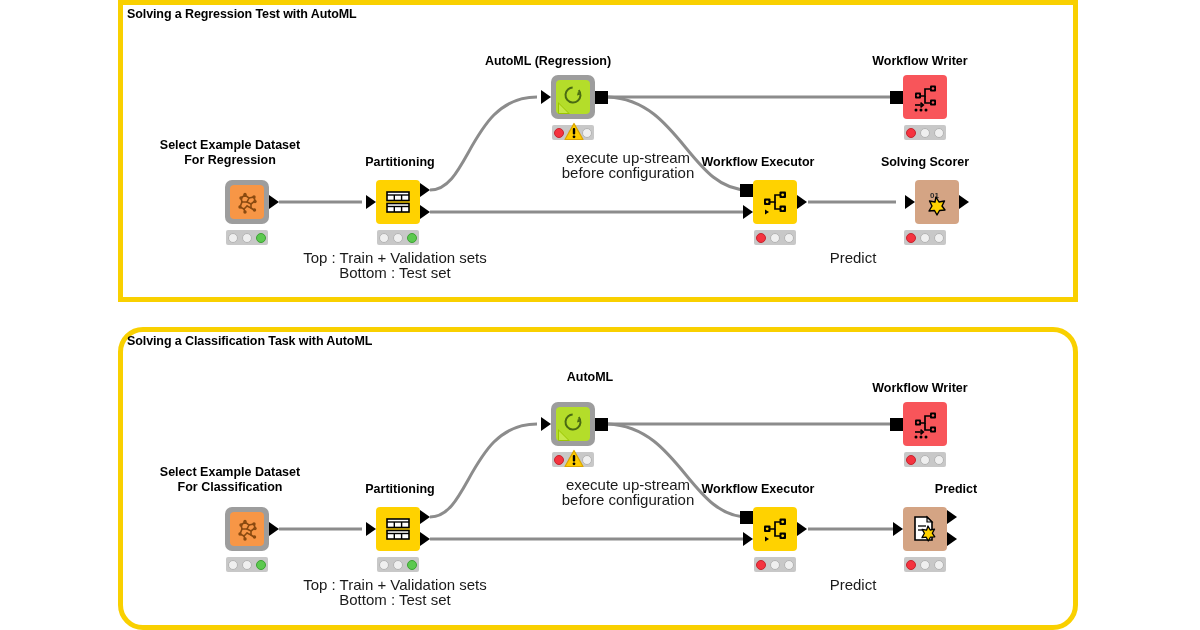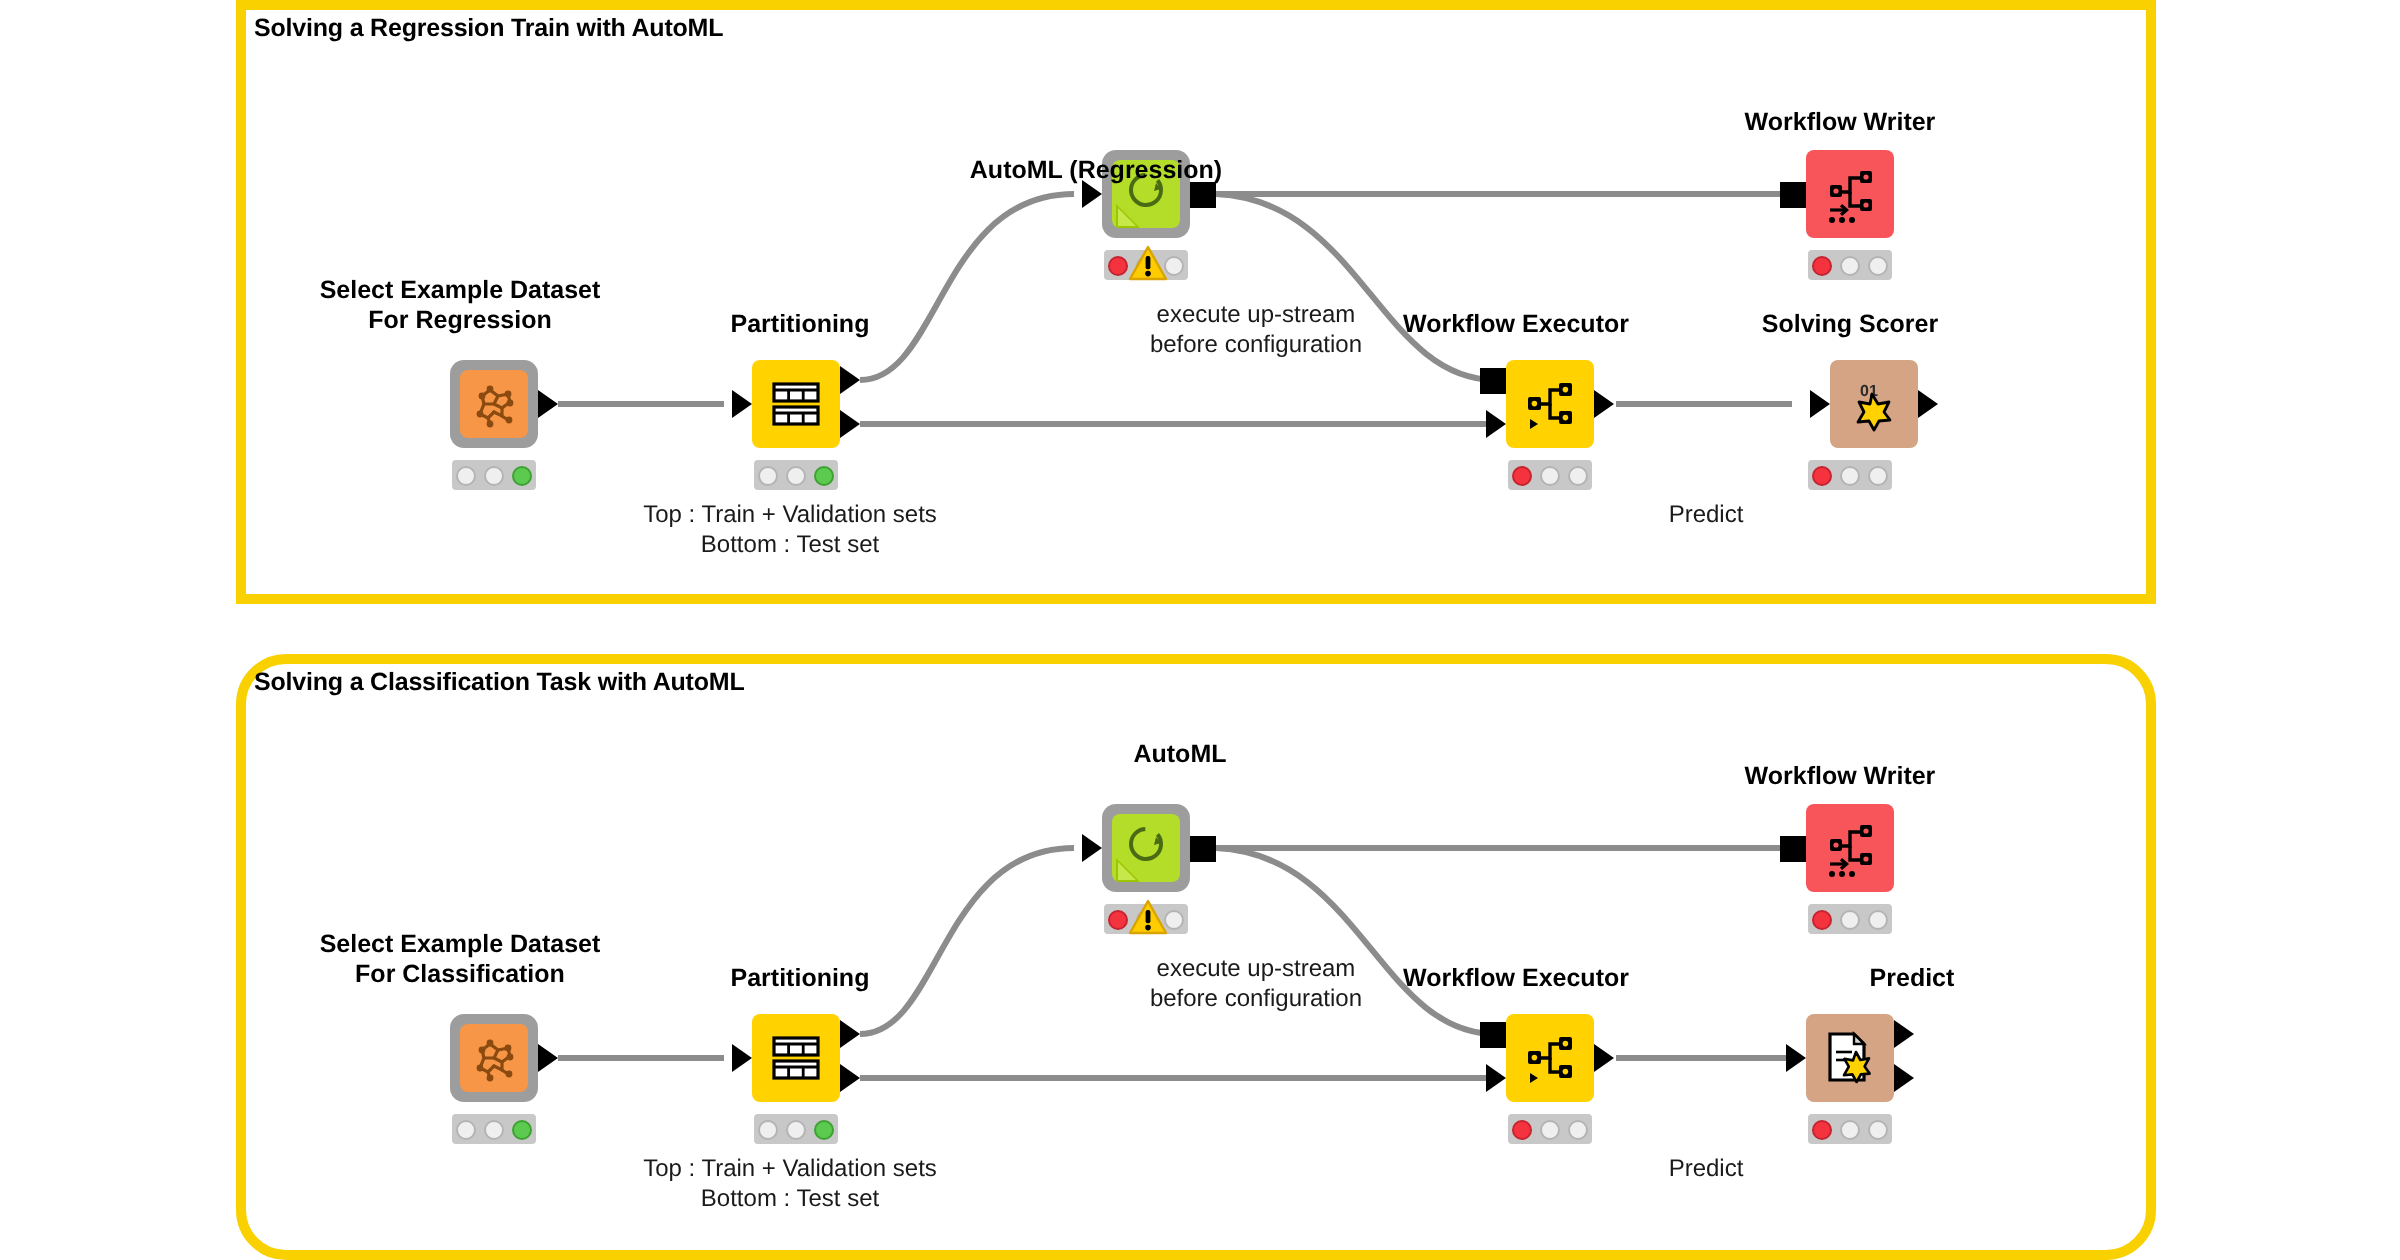--- a/index.html
+++ b/index.html
@@ -54,21 +54,21 @@
     position: absolute;
     font-size: 12.5px;
     font-weight: bold;
     color: #000;
     text-align: center;
     white-space: pre;
     line-height: 15px;
   }
   .sub-label {
     position: absolute;
-    font-size: 12px;
+    font-size: 15px;
     font-weight: normal;
     color: #1a1a1a;
     text-align: center;
     white-space: pre;
     line-height: 15px;
   }
 
   
   .status {
     position: absolute;
@@ -119,21 +119,21 @@
       <path d="M 948 202 L 952 202" stroke="#8c8c8c" stroke-width="3" fill="none"></path>
       <path d="M 279 529 L 362 529" stroke="#8c8c8c" stroke-width="3" fill="none"></path>
       <path d="M 430 517 C 470 517 470 424 537 424" stroke="#8c8c8c" stroke-width="3" fill="none"></path>
       <path d="M 430 539 L 748 539" stroke="#8c8c8c" stroke-width="3" fill="none"></path>
       <path d="M 608 424 L 898 424" stroke="#8c8c8c" stroke-width="3" fill="none"></path>
       <path d="M 608 424 C 680 427 690 517 748 517" stroke="#8c8c8c" stroke-width="3" fill="none"></path>
       <path d="M 808 529 L 896 529" stroke="#8c8c8c" stroke-width="3" fill="none"></path>
     </svg>
   <div id="panels-root">
       <div class="frame" style="left: 118px; top: 0px; width: 960px; height: 302px;">
-        <div class="frame-title">Solving a Regression Train with AutoML</div>
+        <div class="frame-title">Solving a Regression Test with AutoML</div>
       </div>
       <div class="node component" style="left: 225px; top: 180px;">
         <div class="body">
           <div class="inner">
             <svg class="glyph" width="34" height="34" viewBox="0 0 34 34">
         <rect width="34" height="34" rx="3" fill="#f79646"></rect>
         <g stroke="#8a4a10" stroke-width="1.6" fill="none" stroke-linecap="round">
           <path d="M11 13 L15 10 L19 13 L17 17 L12 17 Z"></path>
           <path d="M19 13 L24 12 L25 16 L21 19"></path>
           <path d="M12 17 L10 22 L14 24 L17 21"></path>
@@ -210,21 +210,21 @@
       <div class="status" style="left: 552px; top: 125px;">
         <span class="dot red"></span>
         <span class="dot"></span>
         <span class="dot"></span>
         <span class="warn"><svg width="20" height="19" viewBox="0 0 20 19">
     <path d="M10 1.5 L19 17.5 L1 17.5 Z" fill="#ffcc00" stroke="#d9a400" stroke-width="1.2" stroke-linejoin="round"></path>
     <rect x="8.8" y="6" width="2.4" height="6.6" rx="1" fill="#000"></rect>
     <circle cx="10" cy="14.8" r="1.4" fill="#000"></circle>
   </svg></span>
       </div>
-      <div class="node-label" style="left: 458px; top: 54px; width: 180px; margin-top: 24px;">AutoML (Regression)</div>
+      <div class="node-label" style="left: 458px; top: 54px; width: 180px;">AutoML (Regression)</div>
       <div class="sub-label" style="left: 478px; top: 150px; width: 300px;">execute up-stream
 before configuration</div>
       <div class="node" style="left: 903px; top: 75px;">
         <div class="body">
           <svg class="glyph" width="44" height="44" viewBox="0 0 44 44">
         <rect width="44" height="44" rx="4" fill="#f8555a"></rect>
         <g stroke="#000" stroke-width="1.7" fill="none">
           <path d="M17 21 L22 21 L22 14 L27 14"></path>
           <path d="M22 21 L22 28 L27 28"></path>
         </g>

